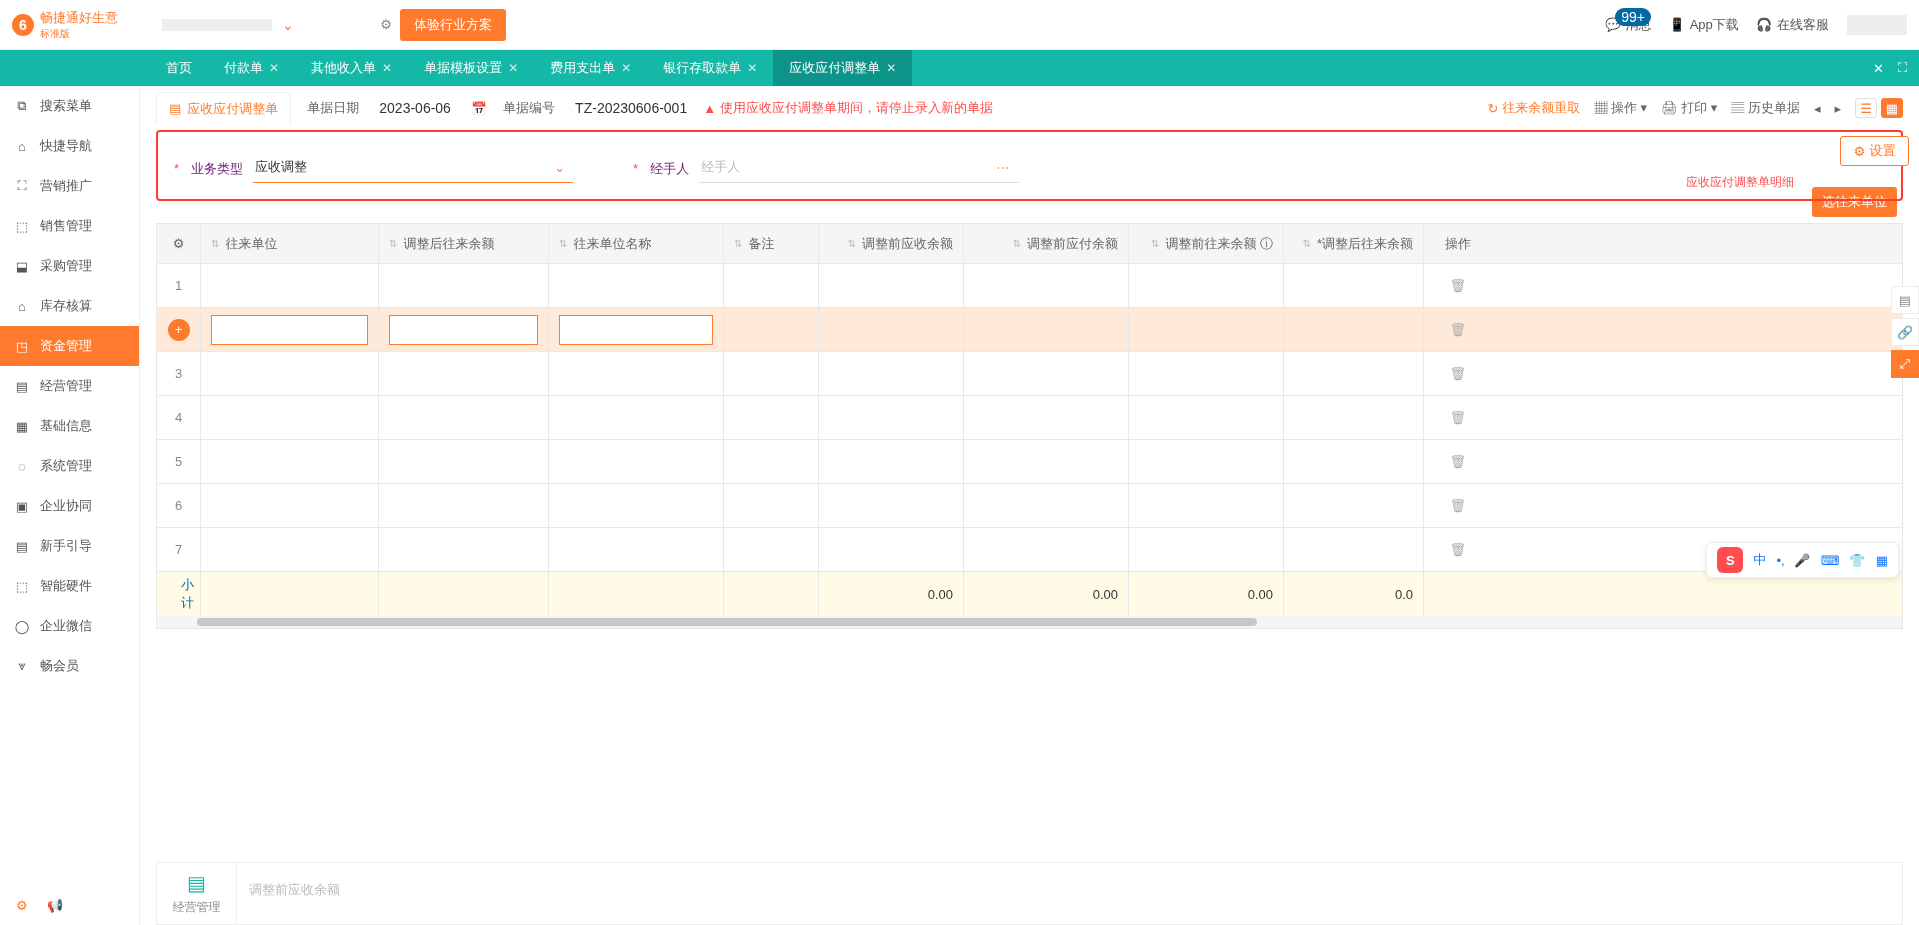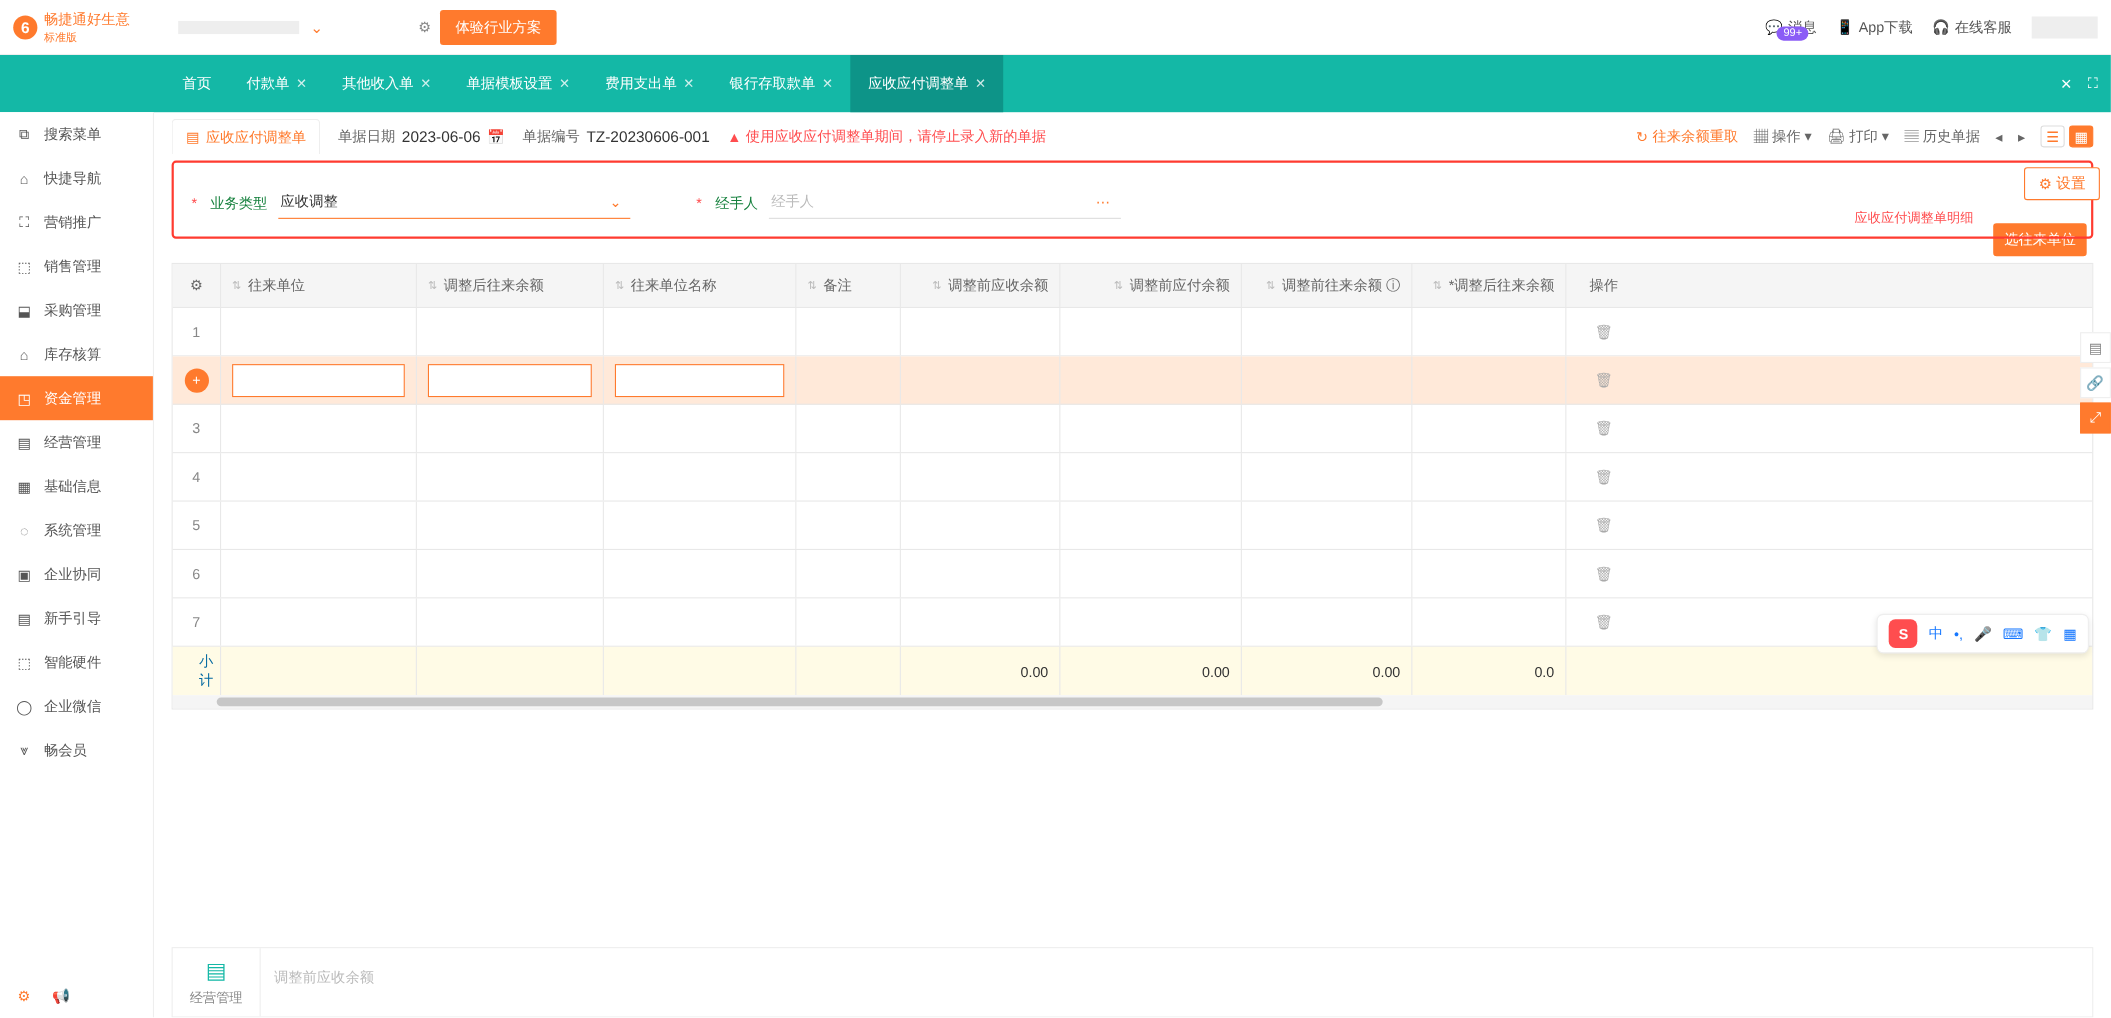--- a/index.html
+++ b/index.html
@@ -9,47 +9,47 @@
 .logo-area { display: flex; align-items: center; gap: 6px; width: 140px; }
 .logo-circle { width: 22px; height: 22px; border-radius: 50%; background: #ff7a2d; color: #fff; display: flex; align-items: center; justify-content: center; font-weight: bold; font-size: 14px; }
 .logo-text { font-size: 13px; color: #ff7a2d; font-weight: 500; }
 .logo-sub { font-size: 10px; color: #ff7a2d; }
 .company-select { flex: 0 0 220px; height: 28px; display: flex; align-items: center; padding: 0 10px; gap: 10px; color: #999; }
 .chev-down { color: #ff7a2d; font-size: 14px; }
 .gear-btn { width: 28px; height: 28px; display: flex; align-items: center; justify-content: center; color: #888; cursor: pointer; }
 .orange-btn { background: #ff7a2d; color: #fff; border: none; border-radius: 3px; padding: 7px 14px; cursor: pointer; font-size: 13px; }
 .topbar-right { margin-left: auto; display: flex; align-items: center; gap: 18px; }
 .tr-item { display: flex; align-items: center; gap: 4px; color: #555; cursor: pointer; position: relative; }
-.badge { position: absolute; top: -8px; left: 10px; background: #8b5cf6; color: #fff; border-radius: 10px; padding: 1px 6px; font-size: 10px; margin-top: 16px; }
-.tabs { height: 52px; background: #14b8a6; display: flex; align-items: stretch; }
+.badge { position: absolute; top: -8px; left: 10px; background: #0369a1; color: #fff; border-radius: 10px; padding: 1px 6px; font-size: 14px; }
+.tabs { height: 36px; background: #14b8a6; display: flex; align-items: stretch; }
 .tabs-spacer { width: 150px; }
 .tab { display: flex; align-items: center; padding: 0 16px; color: #fff; gap: 6px; cursor: pointer; position: relative; }
 .tab.active { background: #0d9488; }
 .tab-close { font-size: 12px; opacity: .8; }
 .tabs-right { margin-left: auto; display: flex; align-items: center; color: #fff; padding: 0 12px; gap: 14px; }
 .body { flex: 1; display: flex; min-height: 0; }
 .sidebar { width: 140px; background: #fff; display: flex; flex-direction: column; border-right: 1px solid #eee; }
 .side-item { height: 40px; display: flex; align-items: center; gap: 10px; padding: 0 14px; color: #555; cursor: pointer; }
 .side-item.active { background: #ff7a2d; color: #fff; }
 .side-item .ico { width: 16px; text-align: center; }
 .sidebar-bottom { margin-top: auto; display: flex; gap: 20px; padding: 12px 16px; color: #ff7a2d; }
 .main { flex: 1; display: flex; flex-direction: column; min-height: 0; position: relative; padding: 0 10px; }
 .docbar { height: 44px; display: flex; align-items: center; gap: 16px; padding: 0 6px; }
 .doc-tab { height: 32px; background: #fff; border: 1px solid #eee; border-bottom: none; display: flex; align-items: center; padding: 0 12px; color: #ff7a2d; gap: 6px; border-radius: 4px 4px 0 0; }
-.docbar .kv { display: flex; align-items: center; gap: 6px; color: #666; }
+.docbar .kv { display: flex; align-items: center; gap: 20px; color: #666; }
 .docbar .kv .val { color: #333; font-size: 14px; }
 .warn { color: #ff4d4f; display: flex; align-items: center; gap: 4px; }
 .docbar-right { margin-left: auto; display: flex; align-items: center; gap: 14px; color: #666; }
 .docbar-right .orange-link { color: #ff7a2d; cursor: pointer; display: flex; align-items: center; gap: 4px; }
 .view-toggle { display: flex; gap: 4px; }
 .view-toggle .vbtn { width: 22px; height: 20px; border: 1px solid #ddd; border-radius: 3px; display: flex; align-items: center; justify-content: center; color: #ff7a2d; cursor: pointer; }
 .view-toggle .vbtn.active { background: #ff7a2d; color: #fff; border-color: #ff7a2d; }
 .formrow { border: 2px solid #ff3b30; border-radius: 4px; padding: 22px 16px 16px; margin: 0 6px; display: flex; gap: 60px; align-items: center; position: relative; }
 .form-field { display: flex; align-items: center; gap: 10px; }
-.form-field .lbl { color: #15803d; }
+.form-field .lbl { color: #701a75; }
 .form-field .req { color: #ff4d4f; margin-right: 2px; }
 .form-field .dropdown { width: 320px; border-bottom: 1px solid #ff7a2d; padding: 4px 8px 6px 2px; display: flex; justify-content: space-between; align-items: center; color: #333; cursor: pointer; }
 .form-field .inputlike { width: 320px; border-bottom: 1px solid #ddd; padding: 4px 8px 6px 2px; display: flex; justify-content: space-between; align-items: center; color: #bbb; cursor: pointer; }
 .dots { color: #ff7a2d; letter-spacing: 2px; }
 .detail-head { color: #ff4d4f; font-size: 12px; padding: 4px 18px; position: relative; top: -20px; }
 .grid-wrap { flex: 1; margin: 0 6px; display: flex; flex-direction: column; min-height: 0; }
 .grid { border: 1px solid #e8e8e8; display: flex; flex-direction: column; }
 .grid-head { display: flex; background: #f5f5f5; height: 40px; border-bottom: 1px solid #e8e8e8; }
 .col { border-right: 1px solid #e8e8e8; display: flex; align-items: center; padding: 0 10px; color: #666; }
 .col .sort { color: #bbb; margin-right: 6px; font-size: 10px; }

